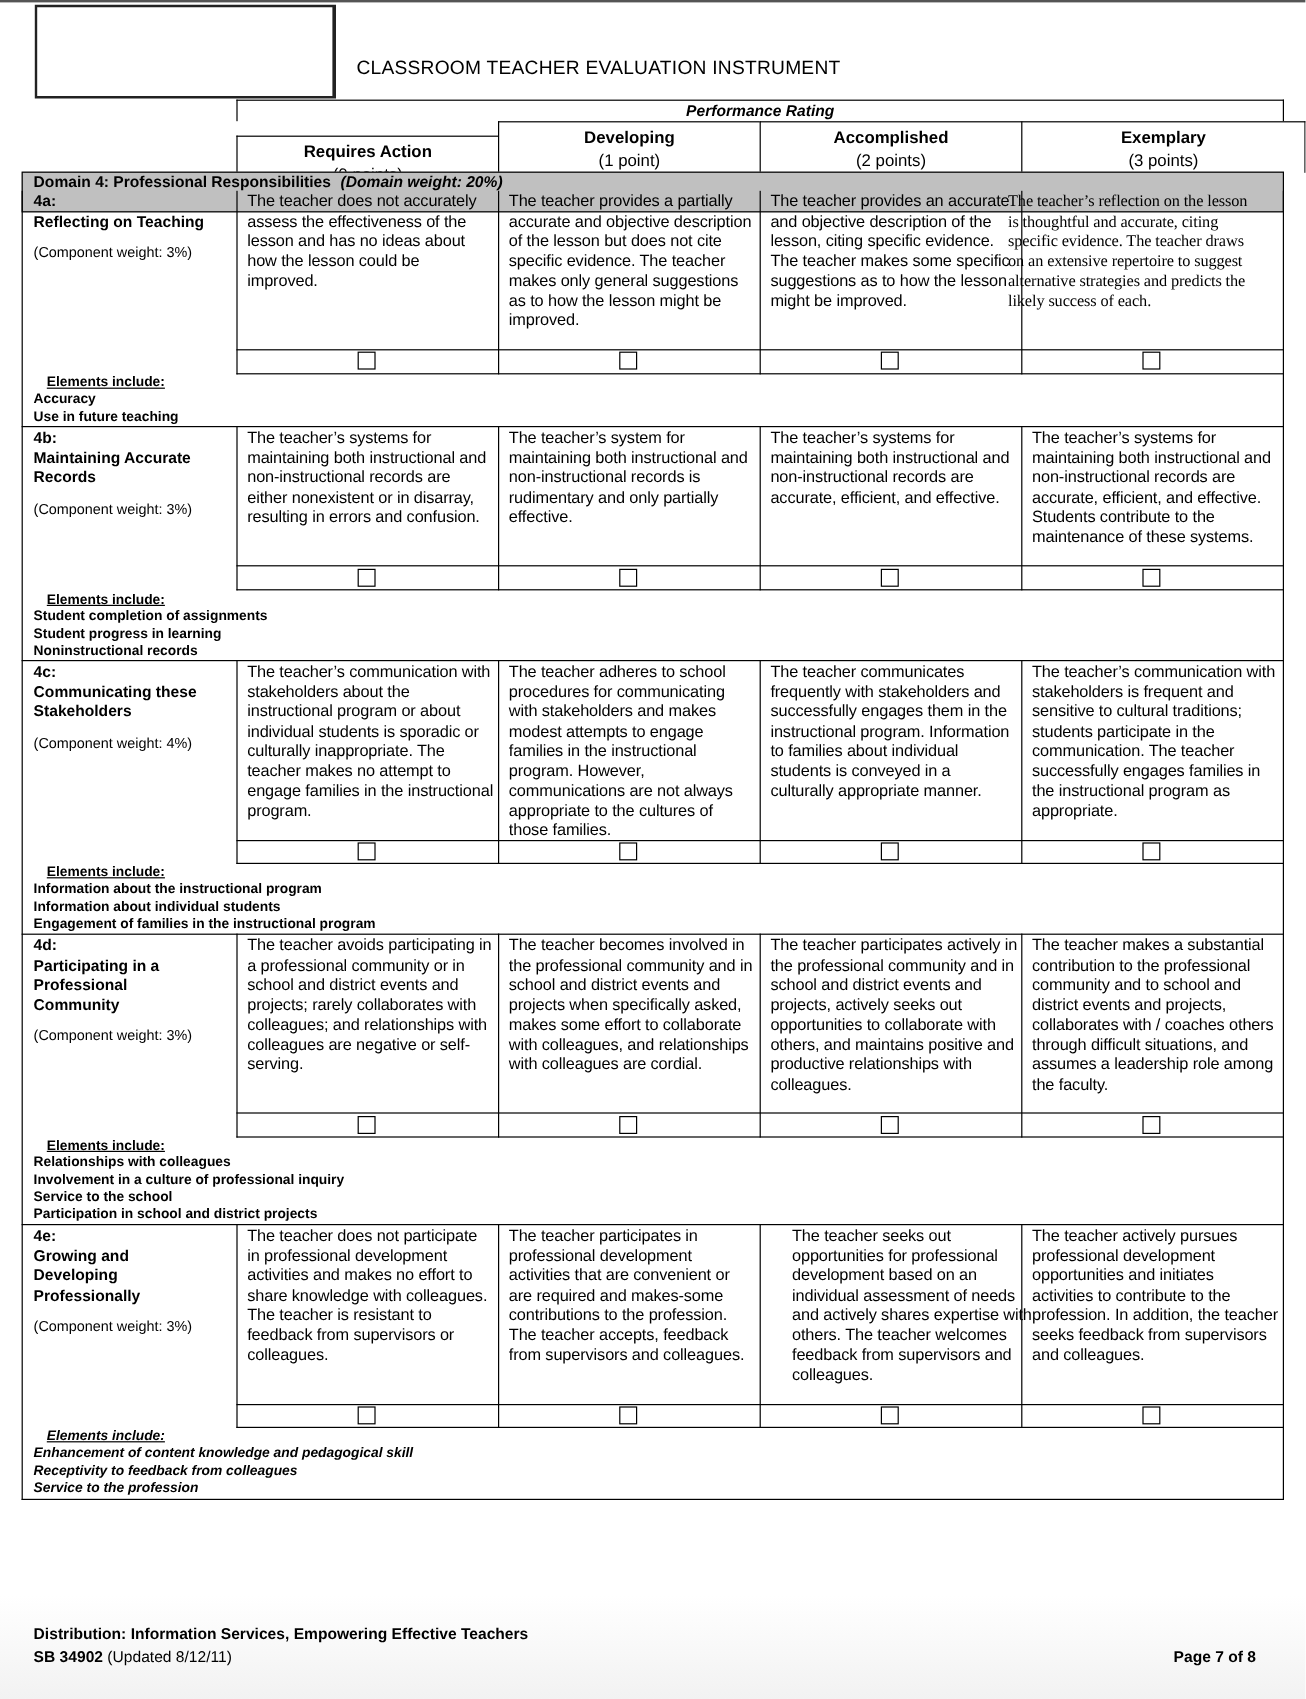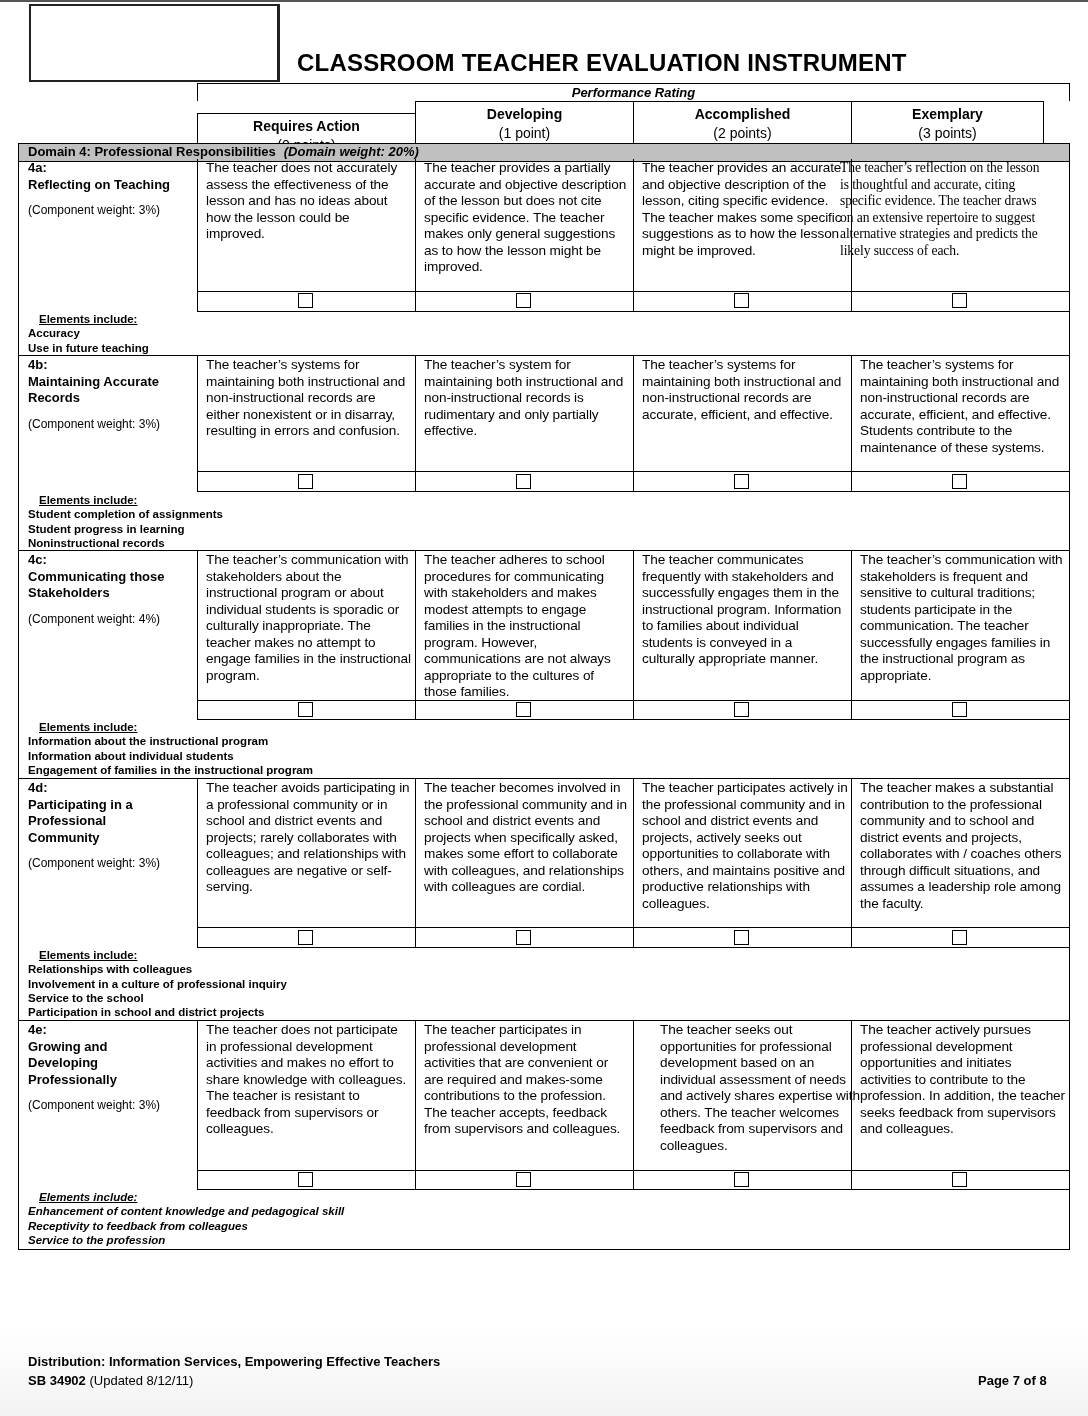--- a/index.html
+++ b/index.html
@@ -1,26 +1,26 @@
 <!DOCTYPE html>
 <html><head>
 <meta charset="utf-8">
 <style>
   * { box-sizing: border-box; margin: 0; padding: 0; }
   html, body { width: 1088px; height: 1416px; background: #ffffff; overflow: hidden; }
   body { position: relative; font-family: "Liberation Sans", sans-serif; color: #000; }
   .topbar { position: absolute; left: 0; top: 0; width: 1088px; height: 2px; background: #555; }
   .logo-box { position: absolute; left: 29px; top: 4px; width: 251px; height: 78px; border: 2px solid #222; border-right-width: 3px; border-bottom-width: 2px; }
-  .title { position: absolute; left: 297px; top: 49px; font-size: 24px; font-weight: bold; letter-spacing: 0.2px; white-space: nowrap; }
+  .title { position: absolute; left: 297px; top: 49px; font-size: 16px; font-weight: normal; letter-spacing: 0.2px; white-space: nowrap; }
   .perf { position: absolute; left: 197px; top: 83px; width: 873px; height: 18px; border: 1px solid #000; border-bottom: none; text-align: center; font-size: 13px; font-weight: bold; font-style: italic; line-height: 18px; }
   .hdr { position: absolute; top: 101px; height: 43px; border-top: 1px solid #000; border-left: 1px solid #000; text-align: center; }
   .hdr.last { border-right: 1px solid #000; }
   .hdr .lvl { display: block; font-size: 14px; font-weight: bold; margin-top: 4px; }
   .hdr .pts { display: block; font-size: 14px; margin-top: 3px; }
-  .domain { position: absolute; left: 18px; top: 143px; width: 1052px; height: 19px; background: #c0c0c0; border: 1px solid #000; font-size: 13px; font-weight: bold; line-height: 15px; padding-left: 9px; white-space: nowrap; }
+  .domain { position: absolute; left: 18px; top: 143px; width: 1052px; height: 34px; background: #c0c0c0; border: 1px solid #000; font-size: 13px; font-weight: bold; line-height: 15px; padding-left: 9px; white-space: nowrap; }
   .domain .w { font-style: italic; margin-left: 8px; }
   .outer { position: absolute; left: 18px; top: 159px; width: 1052px; height: 1091px; border: 1px solid #000; border-top: none; }
   .hline { position: absolute; height: 1px; background: #000; }
   .vline { position: absolute; width: 1px; background: #000; }
   .comp-id { position: absolute; left: 28px; font-size: 13px; font-weight: bold; line-height: 16.5px; }
   .comp-wt { position: absolute; left: 28px; font-size: 12px; }
   .desc { position: absolute; font-size: 13.6px; line-height: 16.5px; letter-spacing: -0.1px; }
   .cb { position: absolute; width: 15px; height: 15px; border: 1px solid #000; background: #fff; }
   .elem { position: absolute; left: 28px; font-size: 11.5px; font-weight: bold; line-height: 14.3px; white-space: nowrap; }
   .elem .hd { text-decoration: underline; display: block; padding-left: 11px; }
@@ -45,21 +45,21 @@
   <span class="pts">(0 points)</span>
 </div>
 <div class="hdr" style="left:415px;width:218px;">
   <span class="lvl">Developing</span>
   <span class="pts">(1 point)</span>
 </div>
 <div class="hdr" style="left:633px;width:218px;">
   <span class="lvl">Accomplished</span>
   <span class="pts">(2 points)</span>
 </div>
-<div class="hdr last" style="left:851px;width:193px;">
+<div class="hdr last" style="left:851px;width:237px;">
   <span class="lvl">Exemplary</span>
   <span class="pts">(3 points)</span>
 </div>
 
 <div class="domain">
   <span>Domain 4: Professional Responsibilities</span><span class="w">(Domain weight: 20%)</span>
 </div>
 
 <div class="outer"></div>
 
@@ -137,21 +137,21 @@
 <div class="cb" style="left:952px;top:474px;"></div>
 <div class="elem" style="top:493px;">
   <span class="hd">Elements include:</span>
   <div>Student completion of assignments</div>
   <div>Student progress in learning</div>
   <div>Noninstructional records</div>
 </div>
 
 <div class="comp-id" style="top:552px;width:165px;">
   <div>4c:</div>
-  <div>Communicating those Stakeholders</div>
+  <div>Communicating these Stakeholders</div>
 </div>
 <div class="comp-wt" style="top:612px;">(Component weight:  4%)</div>
 <div class="desc" style="left:206px;top:552px;width:205px;">The teacher’s communication with stakeholders about the instructional program or about individual students is sporadic or culturally inappropriate.  The teacher makes no attempt to engage families in the instructional program.</div>
 <div class="desc" style="left:424px;top:552px;width:206px;">The teacher adheres to school procedures for communicating with stakeholders and makes modest attempts to engage families in the instructional program. However, communications are not always appropriate to the cultures of those families.</div>
 <div class="desc" style="left:642px;top:552px;width:206px;">The teacher communicates frequently with stakeholders and successfully engages them in the instructional program.  Information to families about individual students is conveyed in a culturally appropriate manner.</div>
 <div class="desc" style="left:860px;top:552px;width:206px;">The teacher’s communication with stakeholders is frequent and sensitive to cultural traditions; students participate in the communication.  The teacher successfully engages families in the instructional program as appropriate.</div>
 <div class="cb" style="left:298px;top:702px;"></div>
 <div class="cb" style="left:516px;top:702px;"></div>
 <div class="cb" style="left:734px;top:702px;"></div>
 <div class="cb" style="left:952px;top:702px;"></div>

